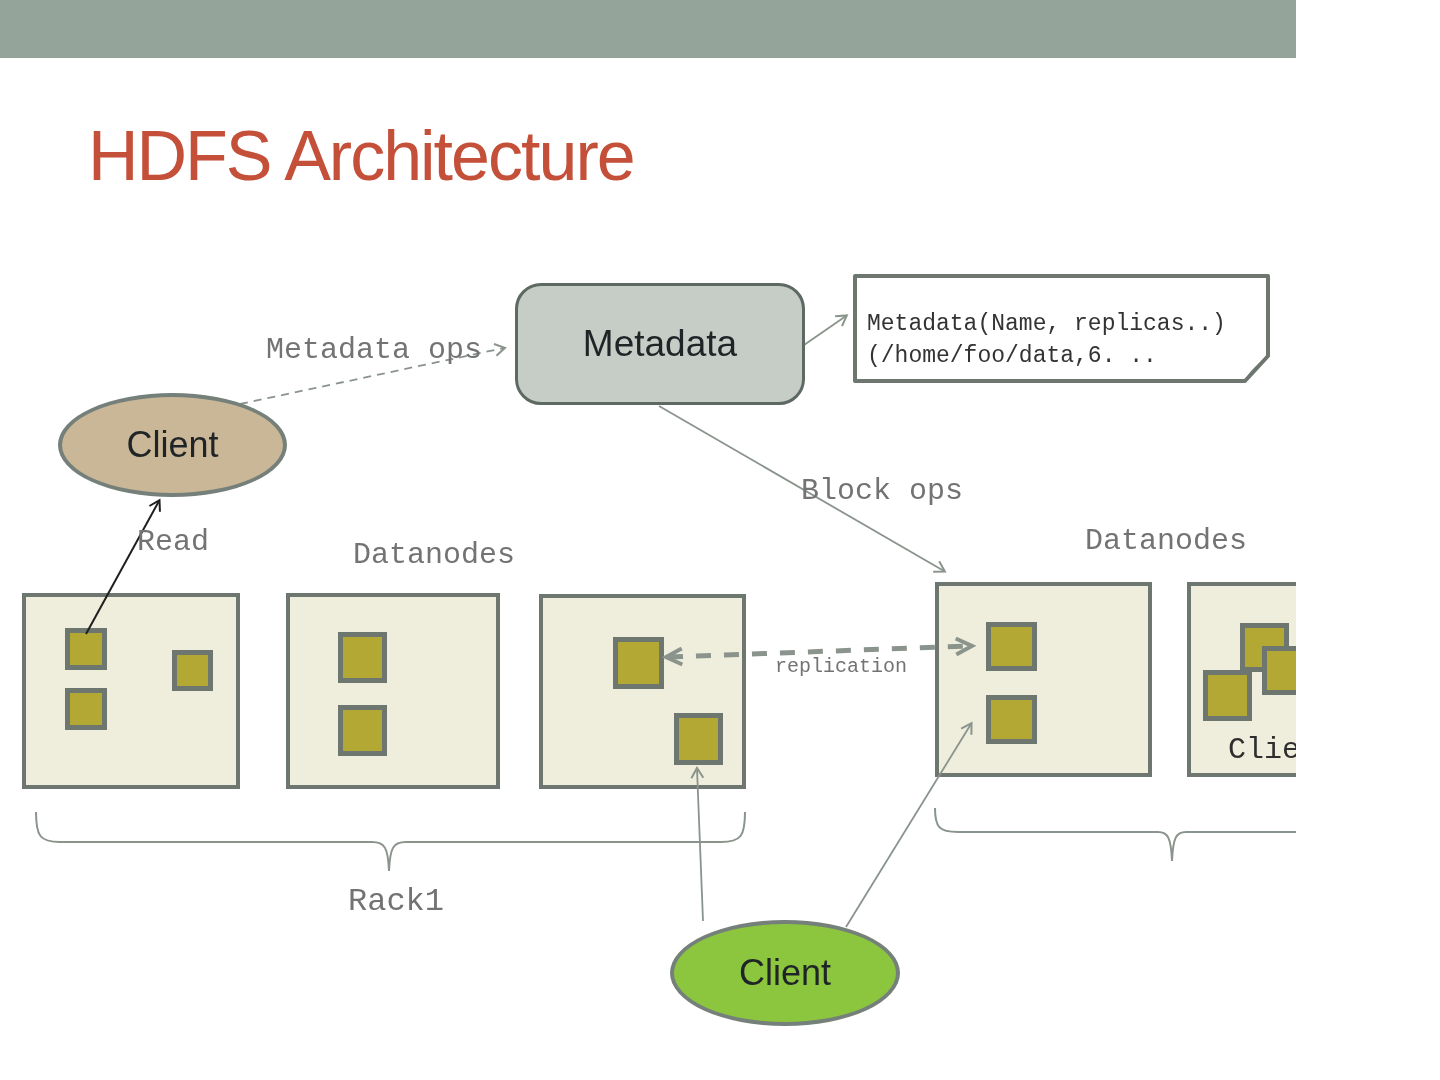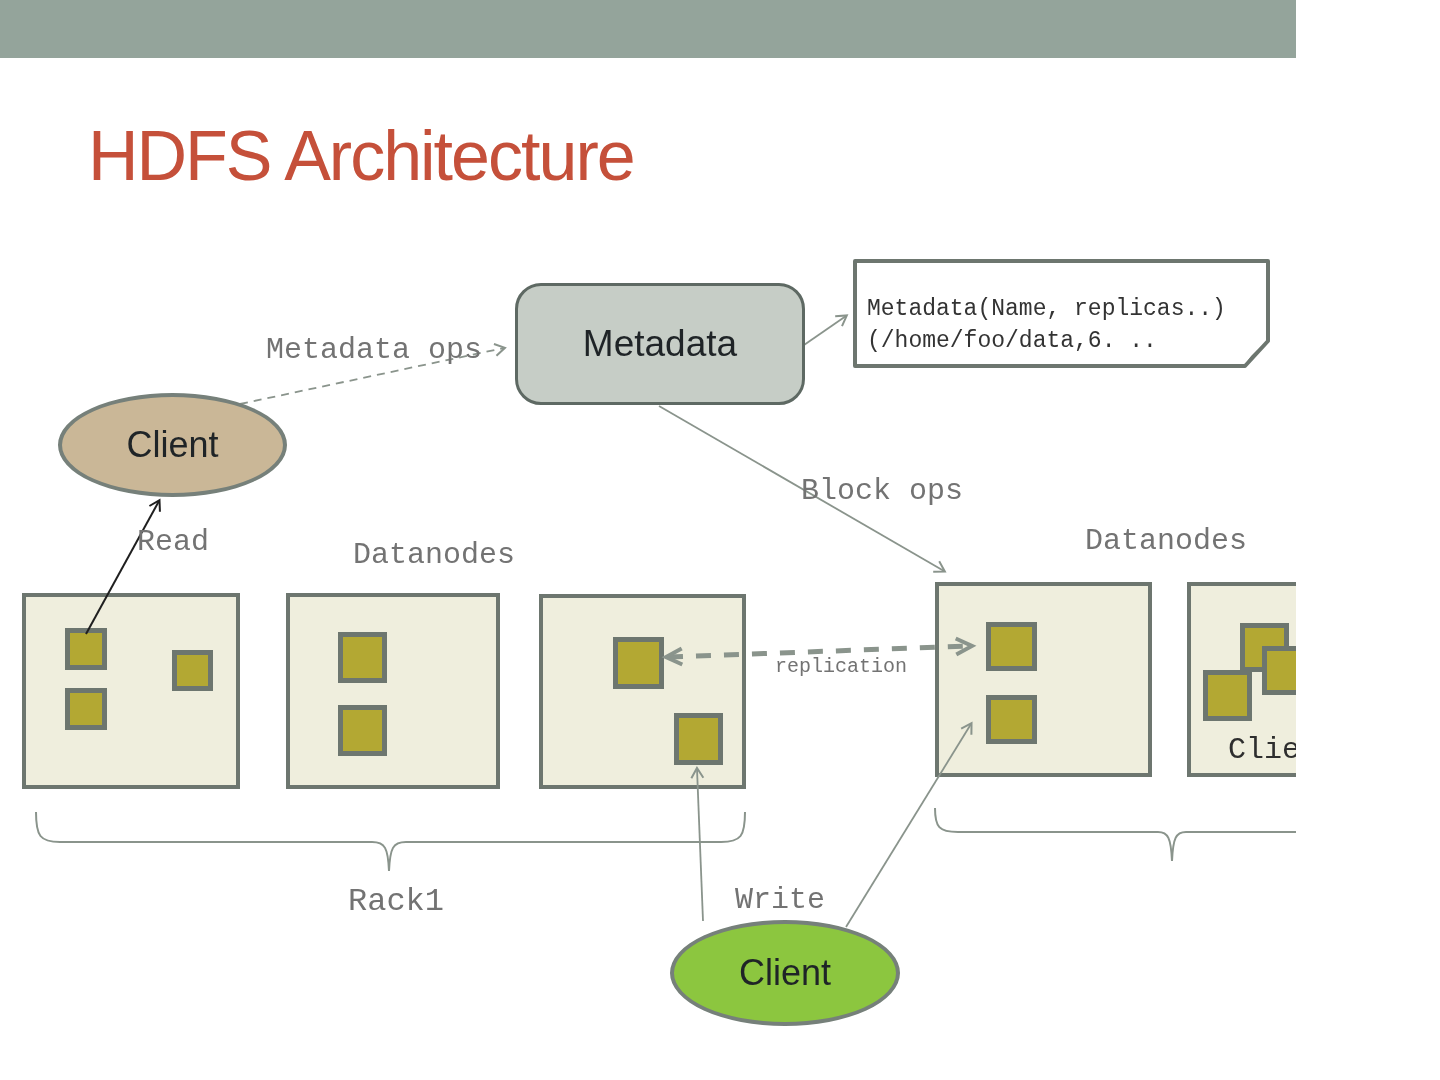--- a/index.html
+++ b/index.html
@@ -18,21 +18,21 @@
   .dbox{position:absolute;background:var(--box_fill);border:4px solid var(--box_border);
         box-sizing:border-box;z-index:1;}
   .blk{position:absolute;background:var(--block_fill);border:5px solid var(--box_border);
        box-sizing:border-box;}
   .ellipse{position:absolute;border:4px solid #76807a;border-radius:50%;z-index:3;
            display:flex;align-items:center;justify-content:center;font-size:36px;color:#1f2427;text-align:center;}
   .namenode{position:absolute;left:515px;top:283px;width:290px;height:122px;
             background:var(--node_fill);border:3px solid var(--node_border);border-radius:26px;
             box-sizing:border-box;display:flex;align-items:center;justify-content:center;
             font-size:37px;color:#1f2427;z-index:3;}
-  .note{position:absolute;left:853px;top:259px;width:417px;height:109px;z-index:3;}
+  .note{position:absolute;left:853px;top:274px;width:417px;height:109px;z-index:3;}
   .note-text{position:absolute;left:14px;top:34px;font-family:"Liberation Mono",monospace;
              font-size:23px;line-height:32px;color:#333;white-space:pre;}
   .lbl{position:absolute;font-family:"Liberation Mono",monospace;color:#737373;
        text-align:center;z-index:4;white-space:nowrap;}
   .f30{font-size:30px;} .f32{font-size:32px;} .f20{font-size:20px;}
   .blocks-lbl{position:absolute;left:0;right:28px;bottom:6px;text-align:center;
               font-family:"Liberation Mono",monospace;font-size:30px;color:#2e2e2e;}
   .ln{fill:none;stroke:var(--line);stroke-width:2;}
   .thin{stroke-width:1.8;}
   .dash{stroke-dasharray:8 6;}
@@ -121,14 +121,13 @@
     <span>Client</span>
   </div>
 
   <div class="lbl f30" style="left:244px;top:333px;width:260px;">Metadata ops</div>
   <div class="lbl f30" style="left:103px;top:525px;width:140px;">Read</div>
   <div class="lbl f30" style="left:309px;top:538px;width:250px;">Datanodes</div>
   <div class="lbl f30" style="left:1041px;top:524px;width:250px;">Datanodes</div>
   <div class="lbl f30" style="left:757px;top:474px;width:250px;">Block ops</div>
   <div class="lbl f20" style="left:716px;top:655px;width:250px;">replication</div>
   <div class="lbl f32" style="left:271px;top:883px;width:250px;">Rack1</div>
-  <div class="lbl f30" style="left:680px;top:883px;width:200px;">Write</div>
 </div>
 
 </body></html>

